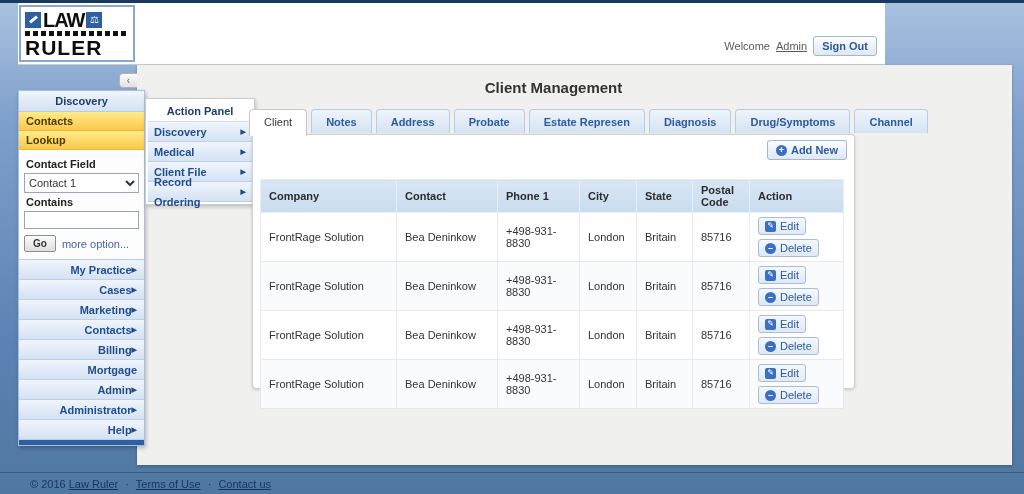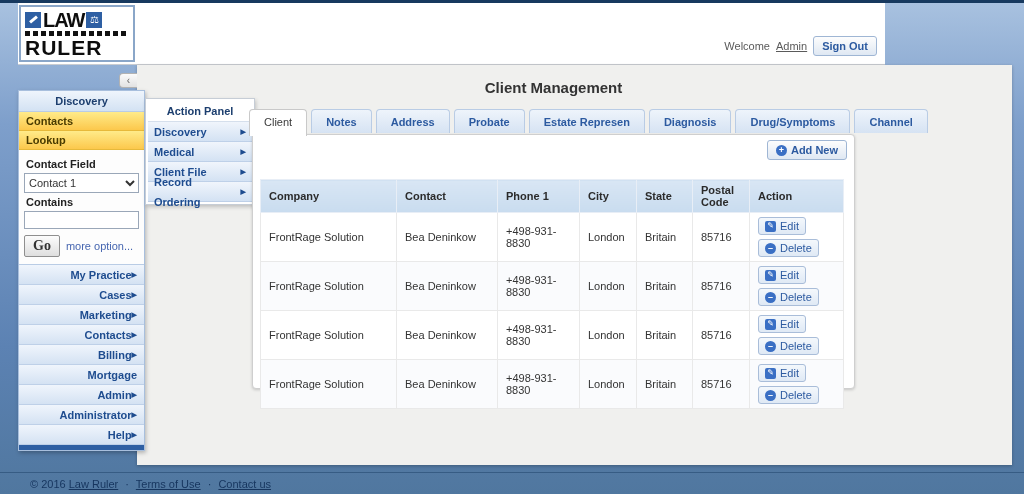--- a/index.html
+++ b/index.html
@@ -80,22 +80,22 @@
                     background:linear-gradient(180deg,#ffeb8a,#fcc84c); border-bottom:1px solid #e7b93a;
                     cursor:pointer; }
   .sb-form { background:#fdfdfd; padding:5px 5px 7px; border-bottom:1px solid #b9cce5; }
   .sb-form label { display:block; font-weight:bold; color:#222; margin:3px 0 3px 2px; font-size:11px; }
   .sb-form select { width:115px; height:20px; font-size:11px; font-family:inherit;
                     border:1px solid #9aa7b8; background:#fff; color:#333; }
   .sb-form input { width:115px; height:18px; border:1px solid #9aa7b8; font-size:11px;
                    font-family:inherit; margin-bottom:6px; }
   .go-row { display:flex; align-items:center; gap:6px; }
   .go-btn { background:linear-gradient(180deg,#fcfcfc,#dedede); border:1px solid #8f8f8f;
-            border-radius:2px; font-size:14px; font-weight:bold; color:#333; padding:2px 8px;
-            cursor:pointer; font-family:Liberation Serif, serif; }
+            border-radius:2px; font-size:10px; font-weight:bold; color:#333; padding:2px 8px;
+            cursor:pointer; font-family:Liberation Sans, sans-serif; }
   .more-link { color:#4666b0; cursor:pointer; }
   .sb-item { height:20px; line-height:20px; padding:0 7px; font-weight:bold; color:#1e4c8f;
              background:linear-gradient(180deg,#f0f5fc,#d4e2f3); border-bottom:1px solid #bed0e8;
              display:flex; justify-content:flex-end; align-items:center; cursor:pointer; }
   .sb-arrow { font-size:7px; color:#1e4c8f; }
   .sb-footer { height:5px; background:#2e5fa3; }
 
   
   .action-panel { position:absolute; left:145px; top:98px; width:110px; background:#fff;
                   border:1px solid #c6cdd6; padding:2px; box-shadow:1px 2px 4px rgba(0,0,0,.2); }

